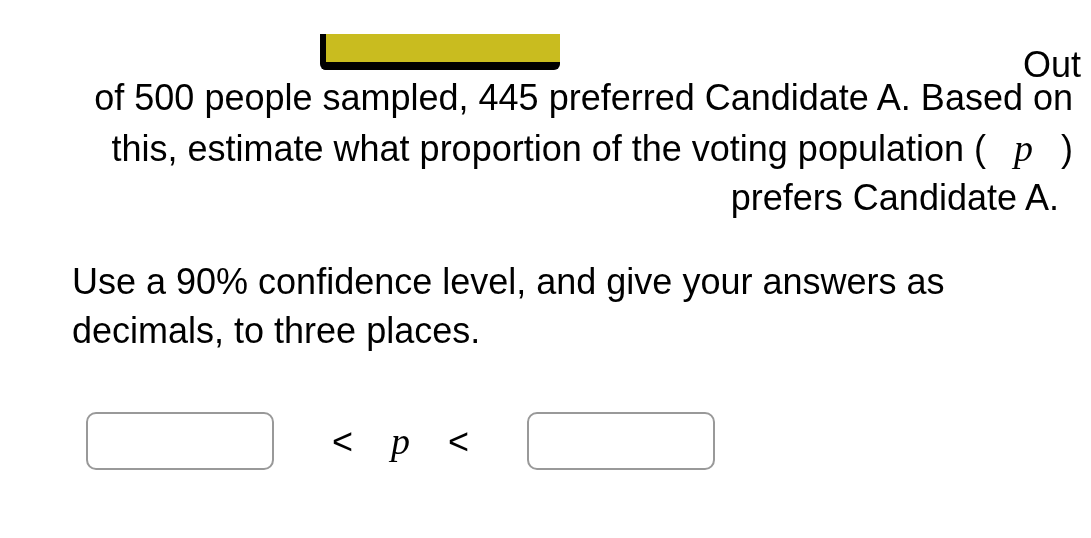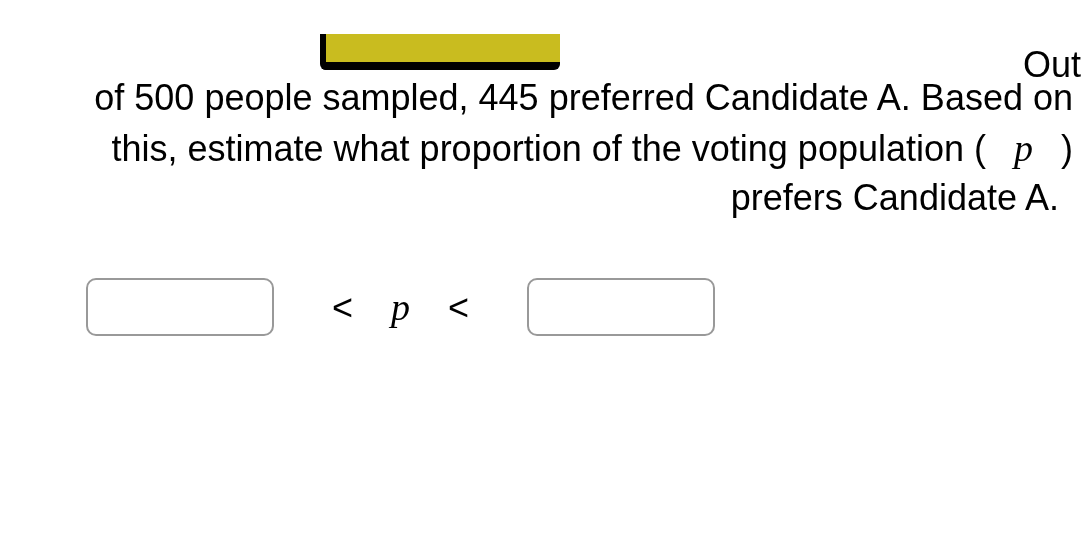--- a/index.html
+++ b/index.html
@@ -81,20 +81,21 @@
 
 <div class="decoration"></div>
 
 <div class="content">
   <span class="out-text">Out</span>
 
   <p class="para1">
     <span>of 500 people sampled, 445 preferred Candidate A. Based on this, estimate what proportion of the voting population (</span><span class="italic">p</span><span>) prefers Candidate A.</span>
   </p>
 
+  <p class="para2">Use a 90% confidence level, and give your answers as decimals, to three places.</p>
 
   <div class="answer-row">
     <input type="text" class="answer-input" value="" style="">
     <span class="pexpr">
       <span>&lt;</span>
       <span class="italic-p">p</span>
       <span>&lt;</span>
     </span>
     <input type="text" class="answer-input" value="" style="">
   </div>

